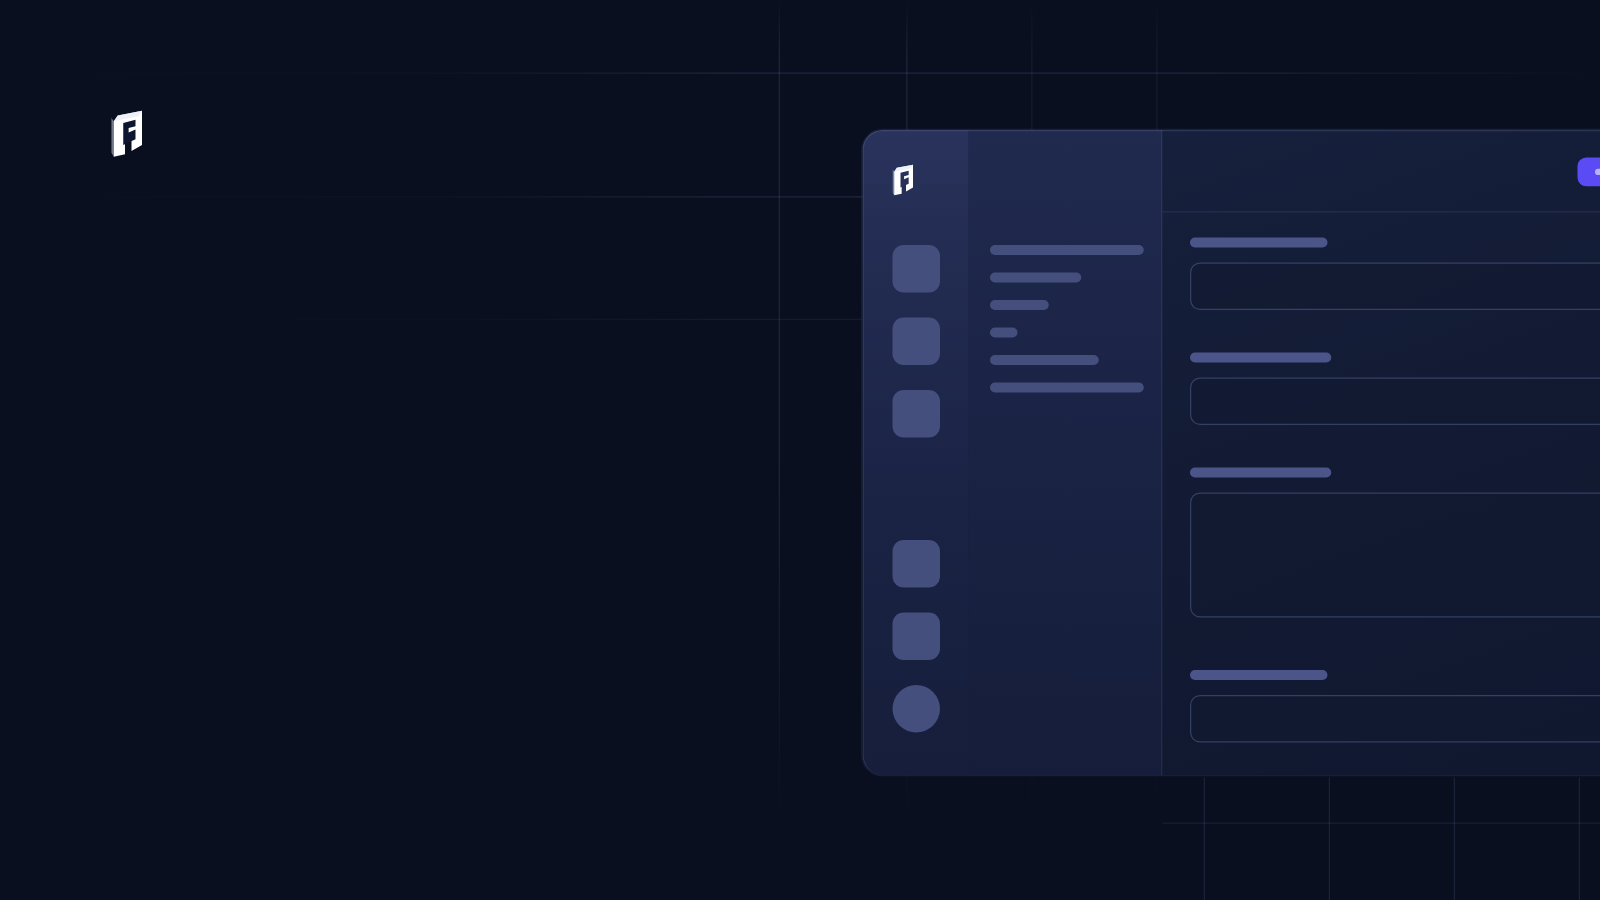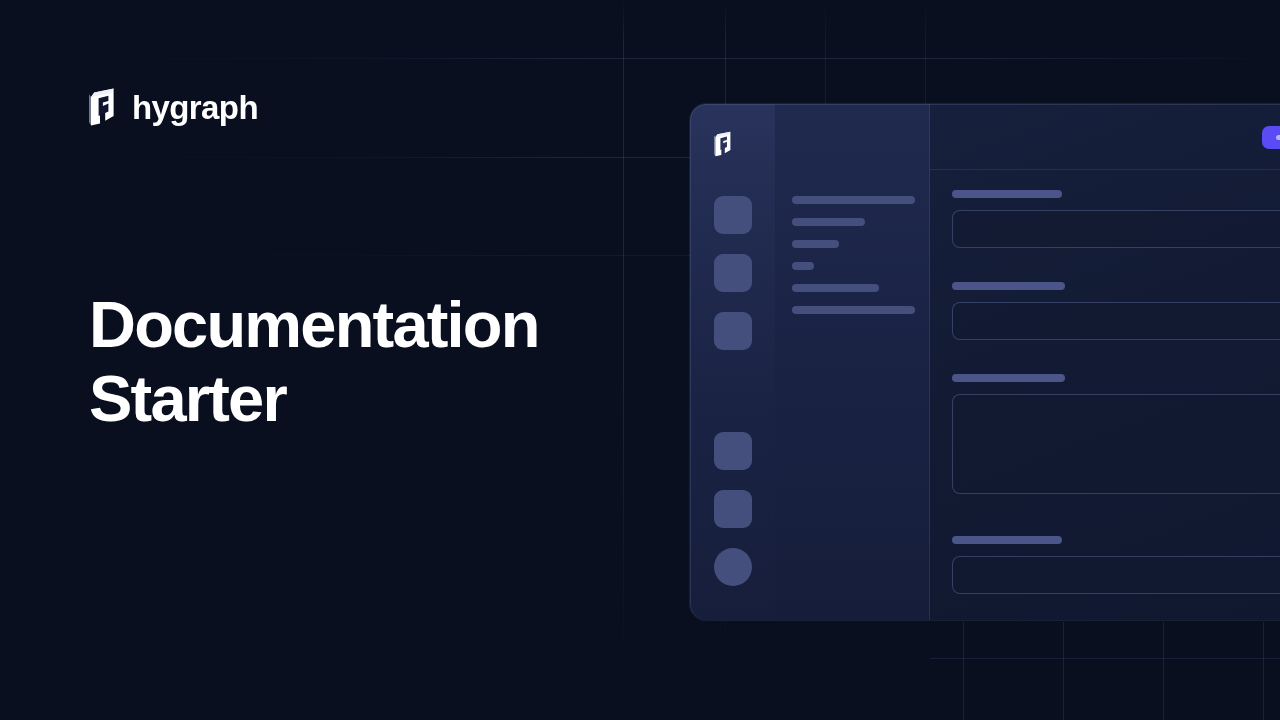--- a/index.html
+++ b/index.html
@@ -207,25 +207,22 @@
     <div class="gline-hb" style="left:930px; top:658px; width:350px;"></div>
   </div>
 
   <div class="brand">
     <svg class="brand-mark" viewBox="0 0 30 38">
       <path d="M5.2 4.4 L24.6 0.6 L24.6 28.0 L16.2 32.8 L16.2 21.4 L11.0 24.2 L11.0 35.4 L2.0 37.4 L2.0 9.0 Z" fill="#ffffff"></path>
       <path d="M9.6 10.3 L19.4 7.8 L19.4 13.0 L13.9 14.4 L13.9 18.0 L19.4 15.6 L19.4 23.4 L9.6 28.0 Z" fill="#0e1530"></path>
       <path d="M2.0 9.0 L5.2 4.4 L24.6 0.6 L21.9 5.0 Z" fill="#e8ecf6" opacity="0.75"></path>
       <path d="M2.0 37.4 L0.0 34.0 L0.0 6.2 L2.0 9.0 Z" fill="#c7d0e4" opacity="0.55"></path>
     </svg>
-    <span class="brand-word">hygraph</span>
   </div>
 
-  <h1 class="headline">Documentation
-Starter</h1>
 
   <div class="app-card">
 
     <div class="rail">
       <svg class="rail-logo" viewBox="0 0 30 38">
         <path d="M5.2 4.4 L24.6 0.6 L24.6 28.0 L16.2 32.8 L16.2 21.4 L11.0 24.2 L11.0 35.4 L2.0 37.4 L2.0 9.0 Z" fill="#ffffff"></path>
         <path d="M9.6 10.3 L19.4 7.8 L19.4 13.0 L13.9 14.4 L13.9 18.0 L19.4 15.6 L19.4 23.4 L9.6 28.0 Z" fill="#28325a"></path>
         <path d="M2.0 9.0 L5.2 4.4 L24.6 0.6 L21.9 5.0 Z" fill="#e8ecf6" opacity="0.75"></path>
         <path d="M2.0 37.4 L0.0 34.0 L0.0 6.2 L2.0 9.0 Z" fill="#c7d0e4" opacity="0.55"></path>
       </svg>

